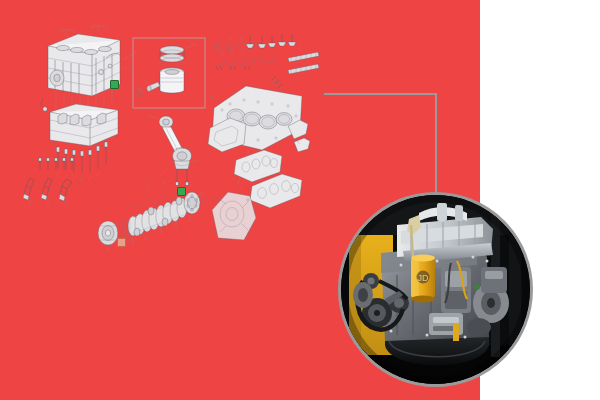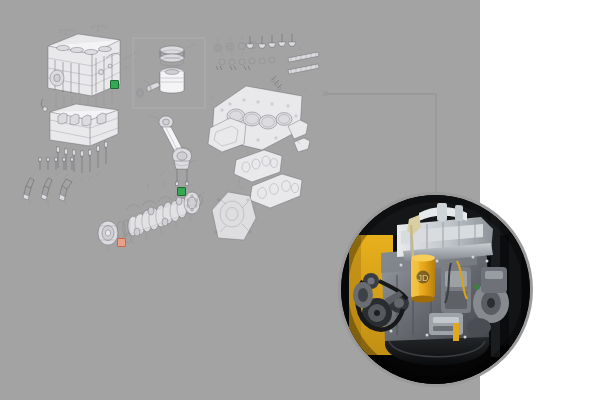--- a/index.html
+++ b/index.html
@@ -4,21 +4,21 @@
 <title>Engine Parts Diagram</title>
 <style>
   html,body{margin:0;padding:0;}
   body{
     width:600px;height:400px;
     background:#ffffff;
     font-family:"Liberation Sans", sans-serif;
     overflow:hidden;
     position:relative;
   }
-  #stage{position:absolute;left:0;top:0;width:480px;height:400px;background:#a3a3a3;}
+  #stage{position:absolute;left:0;top:0;width:480px;height:400px;background:#ef4444;}
 
   
   #diagram{position:absolute;left:0;top:0;width:330px;height:280px;}
   #diagram svg{display:block;}
 
   
   .badge{
     position:absolute;
     width:9px;height:9px;
     border-radius:1px;

